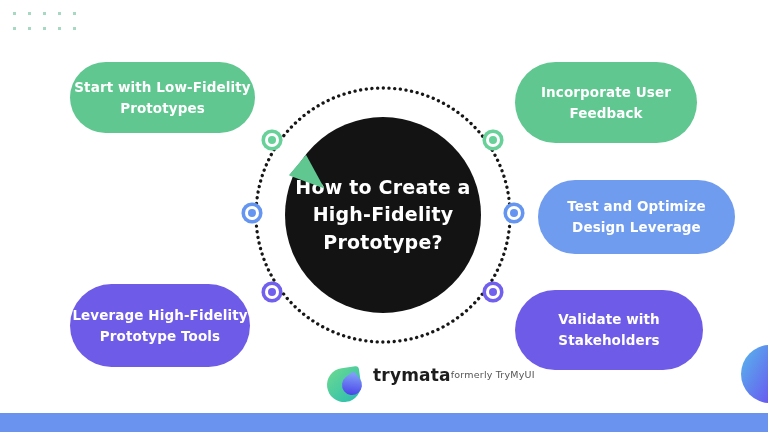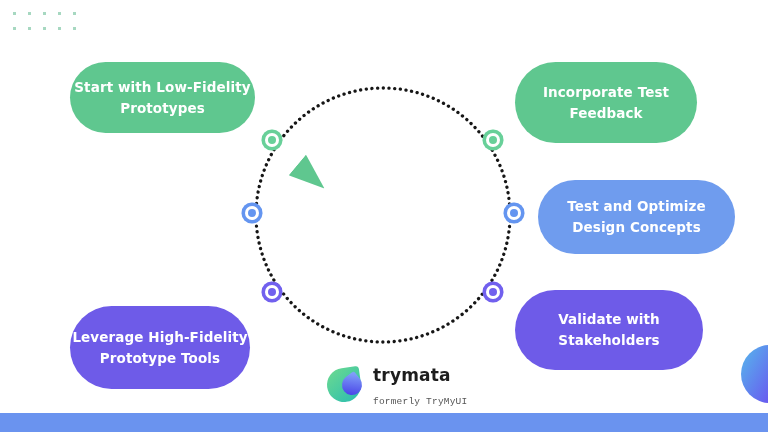--- a/index.html
+++ b/index.html
@@ -35,21 +35,21 @@
   .bubble .label{
     color:#ffffff;font-size:13.5px;font-weight:700;line-height:1.55;
     text-align:center;white-space:pre-line;letter-spacing:.1px;
   }
   .tail{position:absolute;z-index:3;width:36px;height:27px;background:var(--c);}
   .tail-right{clip-path:polygon(0 0,100% 52%,0 100%);}
   .b1{left:70px;top:62px;width:185px;height:71px;}
   .t1{left:223px;top:101px;transform:rotate(40deg);}
   .b2{left:33px;top:175px;width:188px;height:80px;}
   .t2{left:205px;top:200px;}
-  .b3{left:70px;top:306px;width:180px;height:83px;}
+  .b3{left:70px;top:284px;width:180px;height:83px;}
   .b4{left:515px;top:62px;width:182px;height:81px;}
   .b5{left:538px;top:180px;width:197px;height:74px;}
   .b6{left:515px;top:290px;width:188px;height:80px;justify-content:center;}
   
   .marker{
     position:absolute;z-index:4;width:8px;height:8px;border-radius:50%;
     background:var(--c);box-shadow:0 0 0 3px #ffffff,0 0 0 6.5px var(--c);
   }
   .m1{left:268px;top:136px;} .m2{left:248px;top:209px;} .m3{left:268px;top:288px;}
   .m4{left:489px;top:136px;} .m5{left:510px;top:209px;} .m6{left:489px;top:288px;}
@@ -59,64 +59,69 @@
   .leaf-main{
     position:absolute;left:1px;top:2px;width:34px;height:34px;
     border-radius:50% 10% 50% 50%;transform:rotate(-8deg);
     background:linear-gradient(145deg,#63d694 15%,#2fbfae 90%);
   }
   .leaf-moon{
     position:absolute;left:16px;top:9px;width:20px;height:20px;
     border-radius:12% 50% 50% 50%;transform:rotate(52deg);
     background:linear-gradient(135deg,#7f9ef8 10%,#4b46e8 85%);
   }
-  .brand-text{display:flex;flex-direction:column;justify-content:center;}
+  .brand-text{display:flex;flex-direction:row;justify-content:center;}
   .brand-name{font-size:17px;font-weight:700;color:#1d1d1d;letter-spacing:.2px;line-height:1.1;}
-  .brand-tagline{font-size:9.5px;color:#555555;margin-top:11px;letter-spacing:.2px;font-family:Liberation Mono, monospace;}
+  .brand-tagline{font-size:9.5px;color:#555555;margin-top:3px;letter-spacing:.2px;}
   
   .bottom-bar{position:absolute;left:0;bottom:0;width:768px;height:19px;background:var(--c,#6a93ef);z-index:5;}
   .corner-circle{
     position:absolute;left:741px;top:345px;width:58px;height:58px;border-radius:50%;
     background:linear-gradient(120deg,#57b2ec 5%,#6b4ef0 75%);z-index:2;
   }
 </style>
 </head>
 <body>
 
 <div class="canvas">
 
   <div class="dot-grid"></div>
 
   <svg class="ring-svg" width="768" height="432">
     <circle cx="383" cy="215" r="127" style="--c: #161616;"></circle>
   </svg>
 
+  <div class="center-circle" style="--c: #131313;">
+    <div class="center-title">How to Create a
+High-Fidelity
+Prototype?</div>
+  </div>
 
   <div class="bubble b1" style="--c: #5fc78f;">
     <span class="label">Start with Low-Fidelity
 Prototypes</span>
     <span class="tail tail-right t1"></span>
   </div>
 
 
   <div class="bubble b3" style="--c: #6e5be8;">
     <span class="label">Leverage High-Fidelity
 Prototype Tools</span>
 
   </div>
 
   <div class="bubble b4" style="--c: #5fc78f;">
-    <span class="label">Incorporate Test
+    <span class="label">Incorporate User
 Feedback</span>
 
   </div>
 
   <div class="bubble b5" style="--c: #6f9cee;">
     <span class="label">Test and Optimize
-Design Concepts</span>
+Design Leverage</span>
 
   </div>
 
   <div class="bubble b6" style="--c: #6e5be8;">
     <span class="label">Validate with
 Stakeholders</span>
 
   </div>
 
   <div class="marker m1" style="--c: #68d099;"></div>

